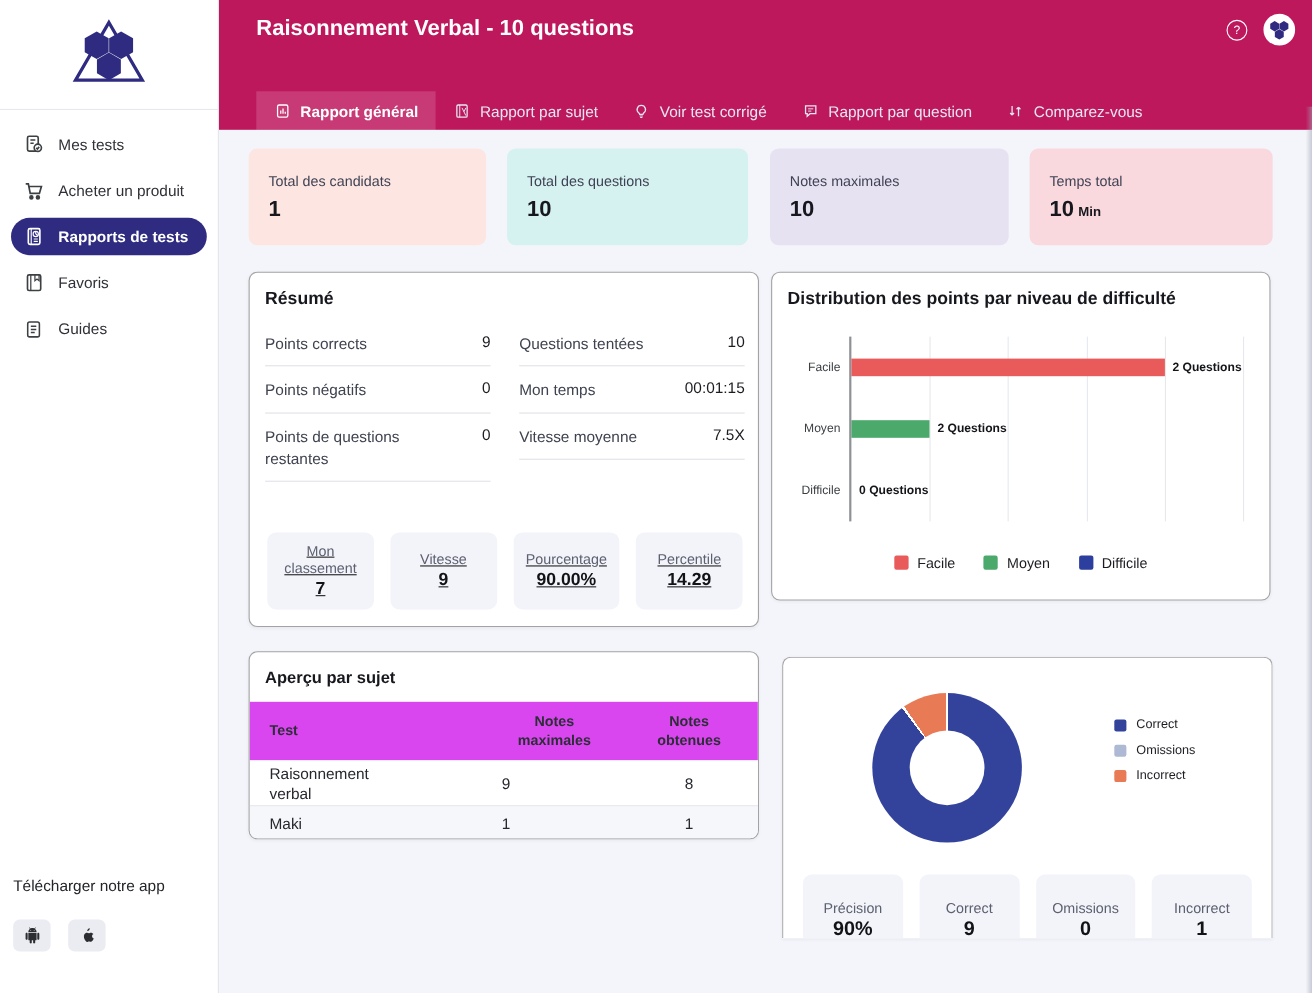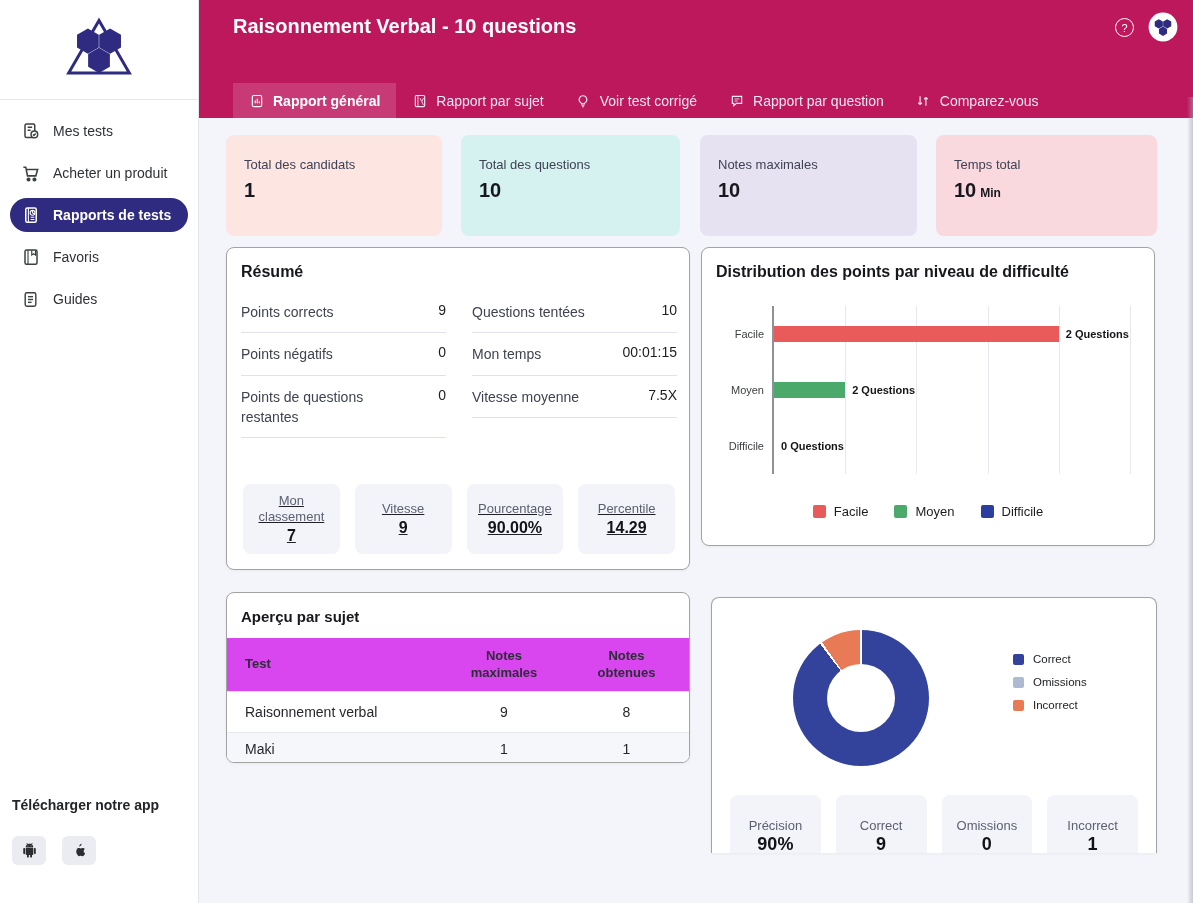--- a/index.html
+++ b/index.html
@@ -7,41 +7,41 @@
   body { font-family:"Liberation Sans","DejaVu Sans",sans-serif; background:#f4f5fa; position:relative; color:#202124; }
 
   
   .sidebar { position:absolute; left:0; top:0; width:199px; height:903px; background:#ffffff; border-right:1px solid #e3e5ec; z-index:5; }
   .logo-area { height:100px; border-bottom:1px solid #e7e8ee; display:flex; align-items:center; justify-content:center; }
   .nav { padding:10px 0 0 0; }
   .nav-item { display:flex; align-items:center; gap:13px; height:42px; padding:0 0 0 21px; font-size:14px; color:#2f3137; cursor:pointer; }
   .nav-item .nicon { width:19px; height:19px; display:flex; align-items:center; justify-content:center; color:#3c4043; flex:0 0 19px; }
   .nav-item.active { background:#2e2b80; color:#ffffff; border-radius:18px; margin:4px 10px; height:34px; padding-left:11px; font-weight:bold; }
   .nav-item.active .nicon { color:#ffffff; }
-  .download { position:absolute; left:12px; top:797px;font-weight:bold; }
+  .download { position:absolute; left:12px; top:797px; }
   .dl-label { font-size:14px; color:#232529; }
   .stores { display:flex; gap:16px; margin-top:23px; }
   .store-btn { width:34px; height:29px; background:#eaecf2; border-radius:6px; display:flex; align-items:center; justify-content:center; color:#2b2d31; cursor:pointer; }
 
   
   .header { position:absolute; left:199px; top:0; width:994px; height:118px; background:#be185d; z-index:4; }
   .header-title { position:absolute; left:34px; top:15px; font-size:20px; font-weight:bold; color:#ffffff; }
   .help-btn { position:absolute; left:916px; top:18px; width:19px; height:19px; border:1.5px solid #ffffff; border-radius:50%; color:#ffffff; font-size:11px; display:flex; align-items:center; justify-content:center; cursor:pointer; }
   .profile-logo { position:absolute; left:949px; top:12px; width:30px; height:30px; cursor:pointer; }
   .tabs { position:absolute; left:34px; bottom:0; display:flex; }
   .tab { display:flex; align-items:center; gap:9px; height:35px; padding:0 16px; font-size:14px; color:#e6e7f5; cursor:pointer; white-space:nowrap; }
   .tab.active { background:rgba(255,255,255,0.15); color:#ffffff; font-weight:bold; }
   .tab .ticon { width:15px; height:15px; display:flex; align-items:center; justify-content:center; }
 
   
   .main { position:absolute; left:199px; top:97px; width:994px; height:806px; }
   .panel { position:absolute; background:#ffffff; border:1px solid #a3a3a3; border-radius:8px; box-shadow:0 1px 3px rgba(40,44,80,0.05); }
 
   
-  .card { position:absolute; top:38px; height:101px; border-radius:8px; padding:22px 18px 16px 18px; }
+  .card { position:absolute; top:38px; height:88px; border-radius:8px; padding:22px 18px 16px 18px; }
   .card-label { font-size:13px; color:#3f4254; }
   .card-value { margin-top:7px; font-size:20px; font-weight:bold; color:#17181d; }
   .card-suffix { font-size:12px; font-weight:bold; margin-left:4px; }
 
   
   .panel.resume { left:27px; top:150px; width:464px; height:323px; }
   .panel-title { position:absolute; left:14px; top:15px; font-size:16px; font-weight:bold; color:#17181d; }
   .kv-cols { position:absolute; left:14px; top:43px; width:436px; display:flex; gap:26px; }
   .kv-col { flex:1; }
   .kv-row { display:flex; justify-content:space-between; align-items:flex-start; padding:11px 0 10px 0; border-bottom:1px solid #e1e2e8; font-size:14px; }
@@ -60,21 +60,21 @@
   .bar-cat { position:absolute; left:-72px; width:62px; top:50%; transform:translateY(-50%); text-align:right; font-size:11px; color:#3c4043; }
   .bar { position:absolute; left:0; top:50%; transform:translateY(-50%); height:16px; }
   .bar-val { position:absolute; top:50%; transform:translateY(-50%); font-size:11px; font-weight:bold; color:#141519; white-space:nowrap; }
   .bar-legend { position:absolute; left:0; right:0; top:256px; display:flex; justify-content:center; gap:26px; }
   .legend-item { display:flex; align-items:center; gap:8px; font-size:13px; color:#1c1d22; }
   .swatch { width:13px; height:13px; border-radius:2px; }
 
   
   .panel.subjects { left:27px; top:495px; width:464px; height:171px; overflow:hidden; }
   .tbl-head { position:absolute; left:0; right:0; top:45px; height:53px; background:#d946ef; display:flex; align-items:center; font-size:13px; font-weight:bold; color:#2c2e36; }
-  .tbl-row { position:absolute; left:0; right:0; display:flex; align-items:center; font-size:14px; color:#26282e; border-top:1px solid #e7e8ee; }
+  .tbl-row { position:absolute; left:0; right:0; display:flex; align-items:center; font-size:14px; color:#26282e; border-top:1px solid #e7e8ee;gap:44px; }
   .tbl-row.r1 { top:98px; height:41px; background:#ffffff; }
   .tbl-row.r2 { top:139px; height:33px; background:#f6f7fb; }
   .c-test { flex:1; padding-left:18px; line-height:1.3; }
   .c-num { width:120px; text-align:center; line-height:1.3; }
 
   
   .panel.results { left:512px; top:500px; width:446px; height:256px; overflow:hidden; border-bottom:none; border-radius:8px 8px 0 0; }
   .donut { position:absolute; left:81px; top:32px; width:136px; height:136px; border-radius:50%; }
   .donut-hole { position:absolute; left:115px; top:66px; width:68px; height:68px; border-radius:50%; background:#ffffff; }
   .donut-legend { position:absolute; left:301px; top:55px; }

